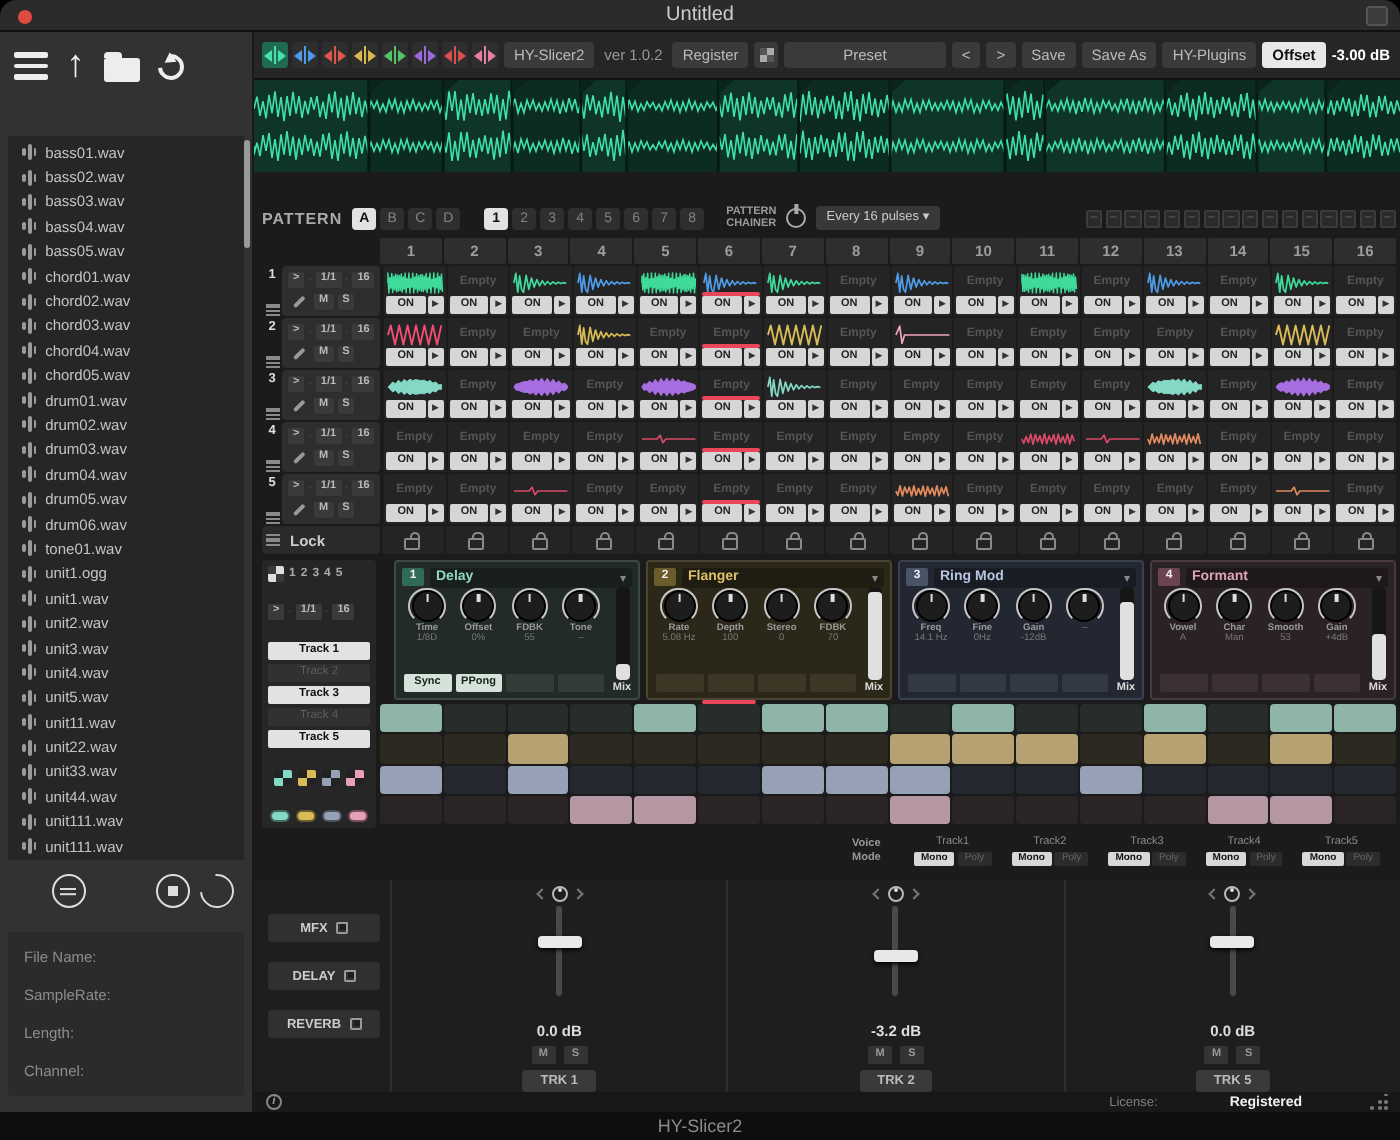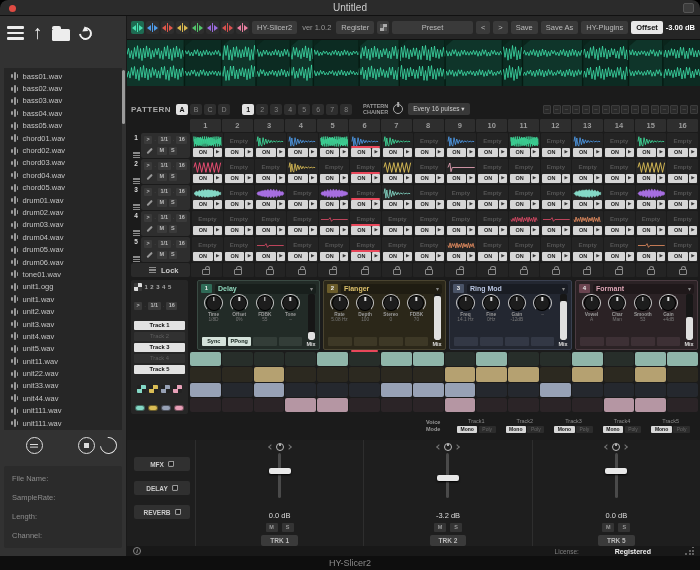--- a/index.html
+++ b/index.html
@@ -84,21 +84,21 @@
   .g-cells{flex:1;display:grid;grid-template-columns:repeat(16,1fr);gap:1px}
   .cell{background:#242424;border-radius:1px;display:flex;flex-direction:column;position:relative;padding:1px 1px 1px}
   .cwave{flex:1;display:flex;align-items:center;justify-content:center;overflow:hidden}
   .cw{width:100%;height:13px}
   .cempty{font-size:6px;color:#555;font-weight:bold}
   .onrow{height:9px;display:flex;gap:1px}
   .onbtn{flex:1;background:#d6d6d6;border-radius:1px;font-size:5.5px;color:#222;font-weight:bold;text-align:center;line-height:8.5px}
   .pbtn2{width:8px;background:#d6d6d6;border-radius:1px;font-size:4.5px;color:#333;text-align:center;line-height:8.5px}
   .cell.ph::after{content:"";position:absolute;left:1px;right:1px;bottom:10.5px;height:1.8px;background:#e8475a;border-radius:1px}
   .lockrow{position:absolute;left:4px;top:247px;right:2px;height:14px;display:flex}
-  .lockhead{width:59px;display:flex;align-items:center;gap:5px;padding-left:18px;background:#2a2a2a;border-radius:2px;margin-right:1px;font-size:7.5px;font-weight:bold;color:#ccc}
+  .lockhead{width:59px;display:flex;align-items:center;gap:5px;padding-left:2px;background:#2a2a2a;border-radius:2px;margin-right:1px;font-size:7.5px;font-weight:bold;color:#ccc}
   .lockcells{flex:1;display:grid;grid-template-columns:repeat(16,1fr);gap:1px}
   .lc{background:#242424;display:flex;align-items:flex-start;justify-content:center;border-radius:1px}
   .lock-ico{position:relative;width:8px;height:5.5px;border:1px solid #8a8a8a;border-radius:1px;margin-top:6px}
   .lock-ico::before{content:"";position:absolute;left:1.2px;top:-4.4px;width:3.4px;height:3.6px;border:1px solid #8a8a8a;border-bottom:none;border-radius:2.5px 2.5px 0 0}
   
   .trkpanel{position:absolute;left:4px;top:264px;width:57px;height:134px;background:#262626;border-radius:2px;padding:3px;display:flex;flex-direction:column;justify-content:space-between}
   .tp-top{display:flex;gap:2.5px;align-items:center}
   .chk-ico{width:8px;height:8px;background:conic-gradient(#ddd 25%,#3a3a3a 0 50%,#ddd 0 75%,#3a3a3a 0);border-radius:1px}
   .tp-num{font-size:6px;color:#aaa;font-weight:bold}
   .tbtn{height:9px;border-radius:1px;font-size:5.8px;text-align:center;line-height:9px;background:#313131;color:#5e5e5e}
@@ -154,21 +154,21 @@
   .channels{position:absolute;left:68px;right:0;top:0;bottom:0;display:flex}
   .chan{flex:1;border-left:1px solid #2e2e2e;display:flex;flex-direction:column;align-items:center;padding-top:3px}
   .pan{display:flex;align-items:center;gap:3px;height:10px}
   .chev-l,.chev-r{width:4px;height:4px;border-left:1.2px solid #777;border-bottom:1.2px solid #777}
   .chev-l{transform:rotate(45deg)}.chev-r{transform:rotate(-135deg)}
   .pknob{width:8px;height:8px;border:1.2px solid #bbb;border-radius:50%;position:relative}
   .pknob::after{content:"";position:absolute;left:50%;top:0;width:2px;height:2px;background:#ddd;border-radius:50%;transform:translateX(-50%)}
   .fader{position:relative;width:100%;height:56px;display:flex;justify-content:center;margin-top:2px}
   .ftrack{width:3px;height:100%;background:#4a4a4a;border-radius:2px}
   .fcap{position:absolute;width:22px;height:6px;background:#e8e8e8;border-radius:2px;left:50%;transform:translateX(-50%);box-shadow:0 1px 2px #000}
-  .db{font-size:7.5px;color:#ddd;font-weight:normal;margin-top:13px}
+  .db{font-size:7.5px;color:#ddd;font-weight:bold;margin-top:13px}
   .msrow{display:flex;gap:4px;margin-top:3px}
   .msb{width:12px;height:9px;background:#343434;border-radius:1px;color:#999;font-size:5.5px;font-weight:bold;text-align:center;line-height:9px}
   .trkbtn{margin-top:3px;background:#3a3a3a;border-radius:2px;color:#bbb;font-size:6.5px;font-weight:bold;padding:0 9px;line-height:11px}
   
   .status{position:absolute;left:0;top:530px;right:0;height:10px;background:#181818;display:flex;align-items:center;padding:0 6px}
   .iicon{width:8px;height:8px;border:1px solid #888;border-radius:50%;color:#999;font-size:6px;text-align:center;line-height:7px;font-style:italic;font-weight:bold}
   .lic{margin-left:auto;font-size:6.5px;color:#808080}
   .reg{font-size:7px;color:#f0f0f0;font-weight:bold;margin:0 34px 0 36px}
   .rsz{position:relative;width:9px;height:9px}
   .rsz i{position:absolute;width:1.8px;height:1.8px;background:#777;border-radius:50%}

